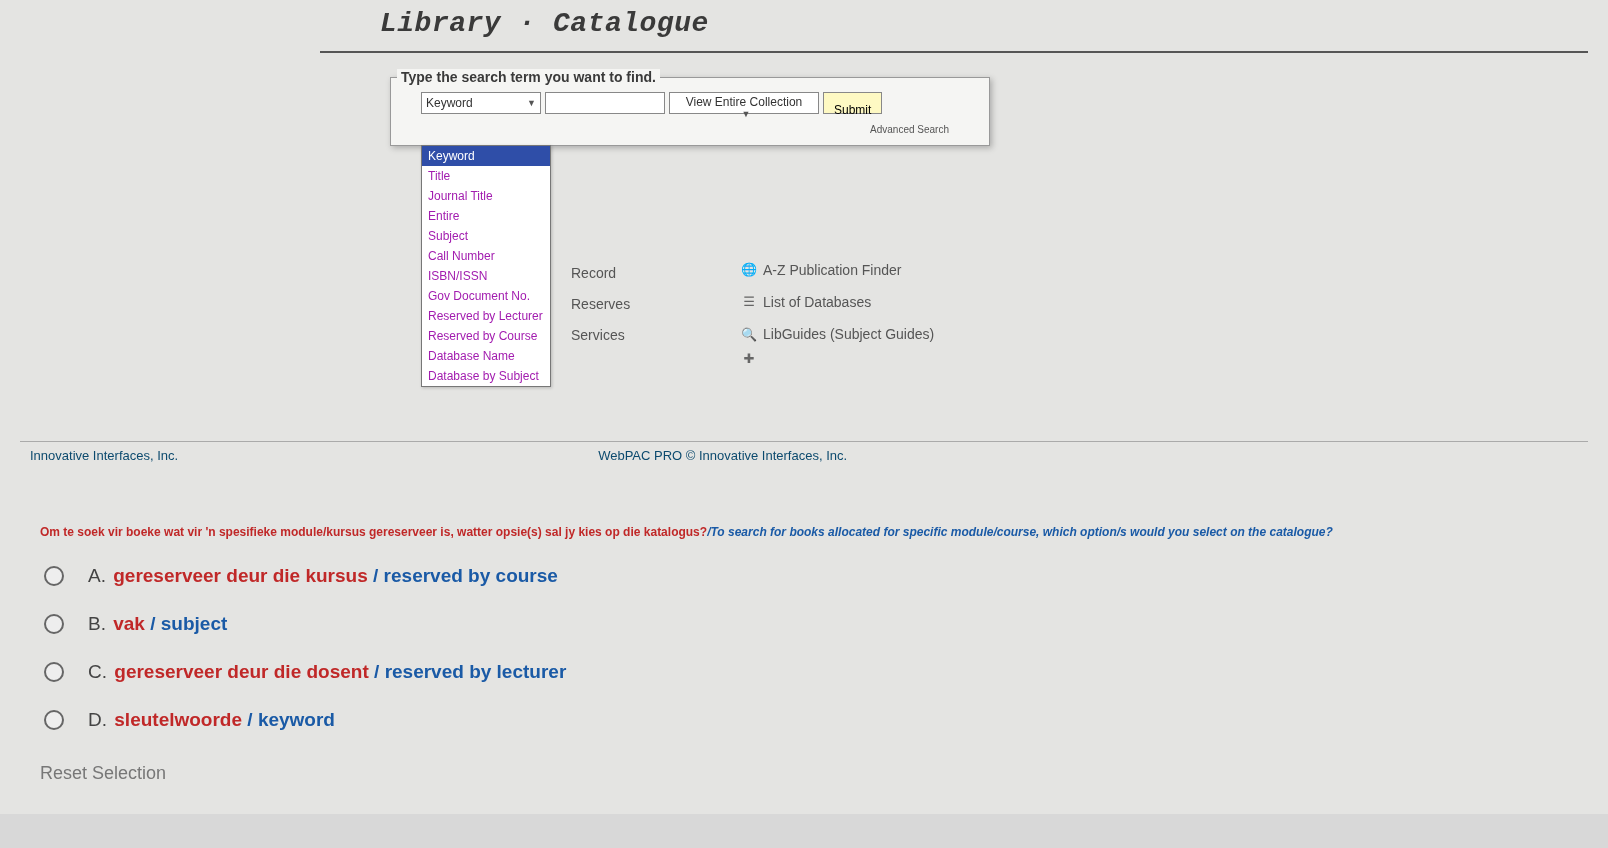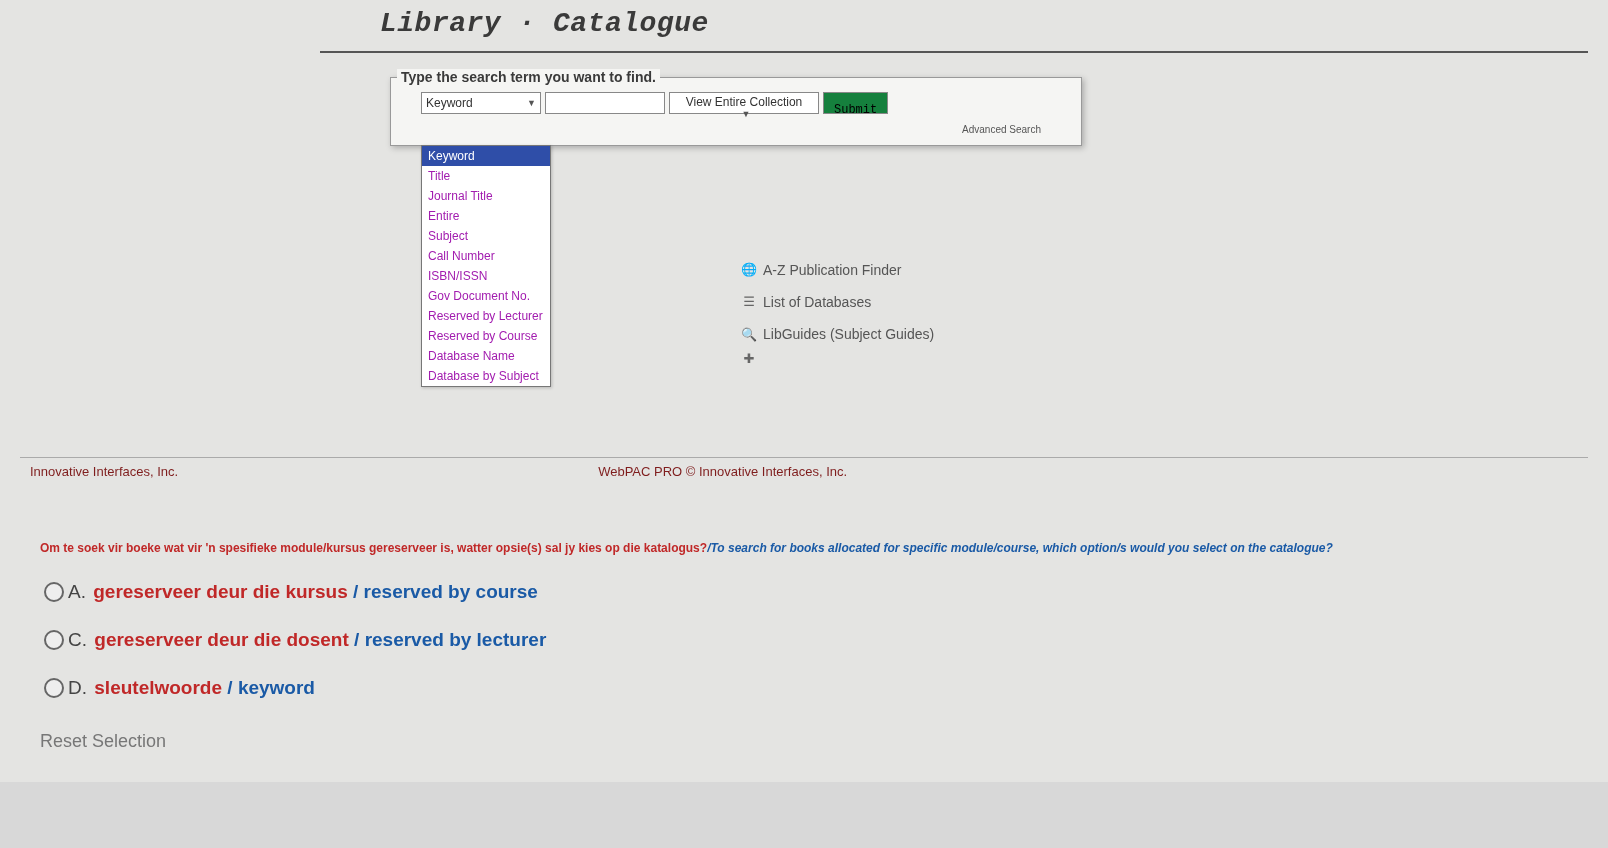--- a/index.html
+++ b/index.html
@@ -19,21 +19,21 @@
     padding: 8px 0 12px 60px;
     font-family: Liberation Mono, monospace;
     font-style: italic;
     font-weight: bold;
     font-size: 28px;
     color: #3a3a3a;
     letter-spacing: 0.5px;
     margin-left: 300px;
   }
   .catalogue-box {
-    width: 692px;
+    width: 600px;
     margin: 24px 0 0 370px;
     background: #f5f5f3;
     border: 1px solid #999;
     box-shadow: 2px 2px 6px rgba(0,0,0,0.25);
     padding: 0;
     position: relative;
   }
   .fieldset-label {
     font-size: 14px;
     font-weight: bold;
@@ -67,24 +67,23 @@
   }
   .select-box .arrow {
     font-size: 9px;
     color: #555;
     padding-left: 4px;
   }
   .keyword-select { width: 120px; position: relative; }
   .collection-select { width: 150px; flex-direction: column; }
   .text-input { width: 120px; }
   .submit-btn {
-    background: #15803d;
+    background: #fef9c3;
     padding: 10px 10px;
     cursor: pointer;
-    font-family: Liberation Mono, monospace;
   }
   .adv-search {
     font-size: 10px;
     color: #555;
     text-align: right;
     padding: 2px 40px 10px 0;
   }
   .dropdown-wrapper {
     position: relative;
     margin-left: 30px;
@@ -126,24 +125,24 @@
     line-height: 2.3;
   }
   .right-links .link-row { display: flex; align-items: center; gap: 6px; }
   .ico { width: 16px; height: 16px; display: inline-flex; align-items: center; justify-content: center; font-size: 13px; color: #666; }
   .catalogue-area {
     position: relative;
     height: 340px;
   }
   .footer-line {
     border-top: 1px solid #aaa;
-    margin-top: 40px;
+    margin-top: 24px;
     padding: 6px 0 20px 0;
     display: flex;
-    color: #7f1d1d;
+    color: #0c4a6e;
     font-size: 13px;
   }
   .footer-left { padding-left: 10px; }
   .footer-center { margin-left: 420px; }
   
   .question-block {
     padding: 40px 20px 10px 20px;
   }
   .q-text {
     font-weight: bold;
@@ -151,21 +150,21 @@
     font-size: 12px;
     line-height: 1.5;
     margin-bottom: 24px;
   }
   .red { color: #c02828; font-style: normal; }
   .blue { color: #1a5aa6; }
   .options { padding-left: 4px; }
   .opt-row {
     display: flex;
     align-items: center;
-    gap: 4px;
+    gap: 24px;
     margin-bottom: 26px;
     font-size: 19px;
     font-weight: bold;
   }
   .radio {
     width: 20px; height: 20px; border: 2px solid #666; border-radius: 50%;
     flex-shrink: 0; background: #eee;
   }
   .opt-letter { color: #444; margin-right: 2px; font-weight: normal; }
   .reset {
@@ -206,20 +205,25 @@
           <div class="item">Call Number</div>
           <div class="item">ISBN/ISSN</div>
           <div class="item">Gov Document No.</div>
           <div class="item">Reserved by Lecturer</div>
           <div class="item">Reserved by Course</div>
           <div class="item">Database Name</div>
           <div class="item">Database by Subject</div>
         </div>
       </div>
 
+      <div class="middle-links">
+        <div>Record</div>
+        <div>Reserves</div>
+        <div>Services</div>
+      </div>
 
       <div class="right-links">
         <div class="link-row">
           <span class="ico">🌐</span>
           <span>A-Z Publication Finder</span>
         </div>
         <div class="link-row">
           <span class="ico">☰</span>
           <span>List of Databases</span>
         </div>
@@ -245,20 +249,24 @@
       <span class="red">Om te soek vir boeke wat vir 'n spesifieke module/kursus gereserveer is, watter opsie(s) sal jy kies op die katalogus?</span><span class="blue">/</span><span class="blue">To search for books allocated for specific module/course, which option/s would you select on the catalogue?</span>
     </div>
 
     <div class="options">
       <div class="opt-row">
         <span class="radio"></span>
         <span><span class="opt-letter">A.</span> <span class="red">gereserveer deur die kursus</span> <span class="blue">/ </span><span class="blue">reserved by course</span></span>
       </div>
       <div class="opt-row">
         <span class="radio"></span>
+        <span><span class="opt-letter">B.</span> <span class="red">vak</span> <span class="blue">/ </span><span class="blue">subject</span></span>
+      </div>
+      <div class="opt-row">
+        <span class="radio"></span>
         <span><span class="opt-letter">C.</span> <span class="red">gereserveer deur die dosent</span> <span class="blue">/ </span><span class="blue">reserved by lecturer</span></span>
       </div>
       <div class="opt-row">
         <span class="radio"></span>
         <span><span class="opt-letter">D.</span> <span class="red">sleutelwoorde</span> <span class="blue">/ </span><span class="blue">keyword</span></span>
       </div>
     </div>
 
     <div class="reset">Reset Selection</div>
   </div>

